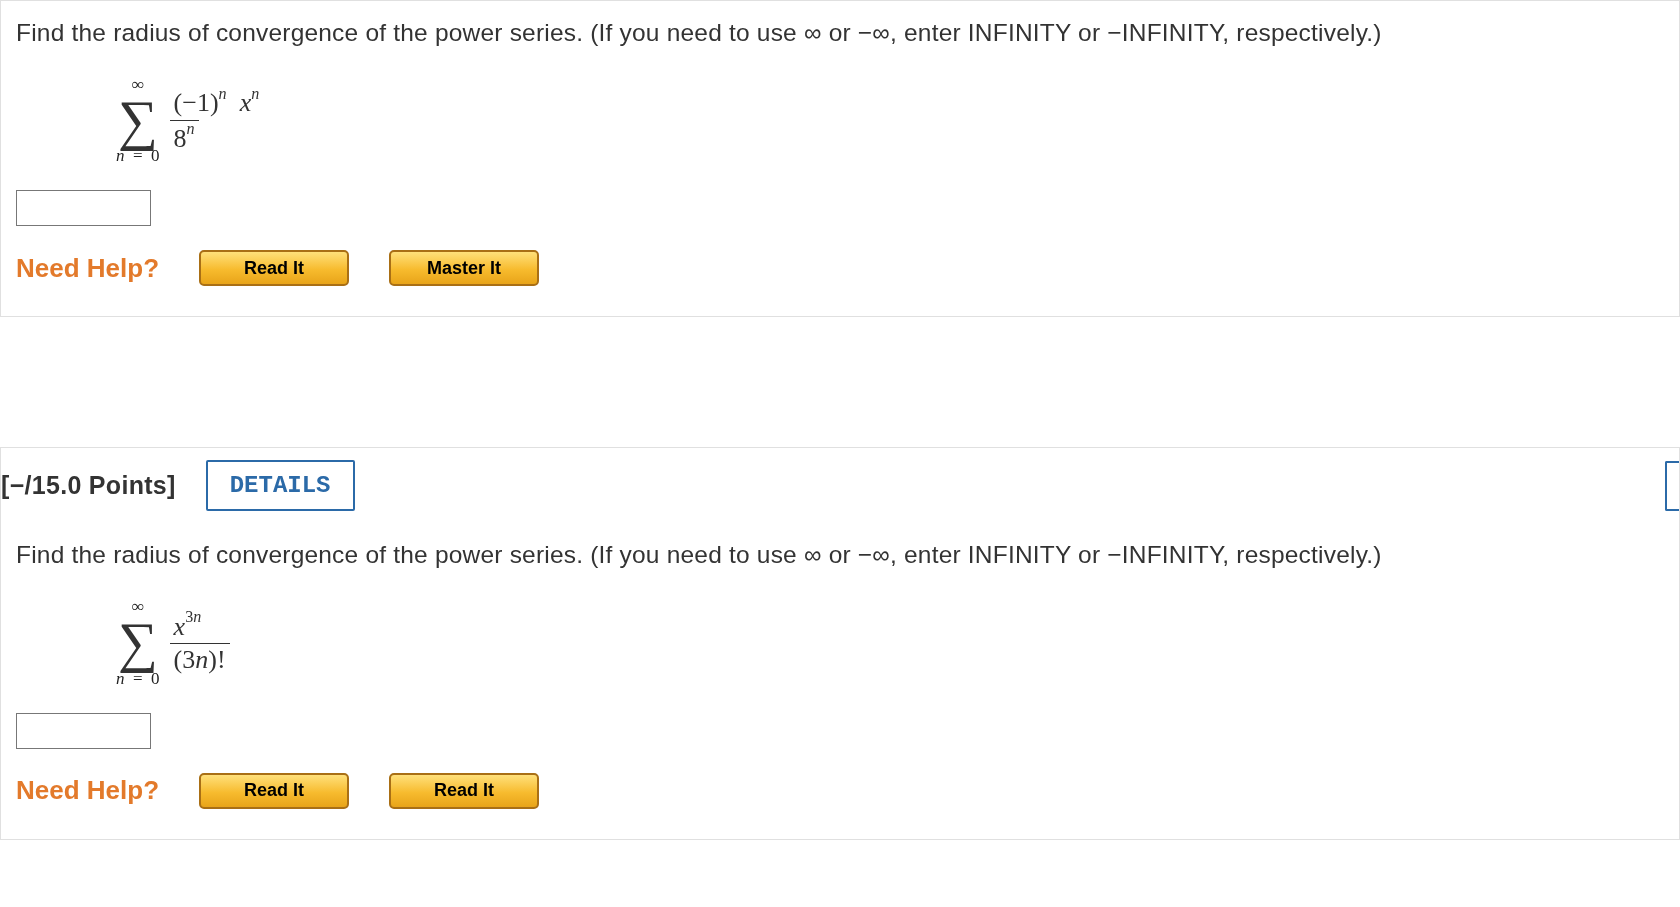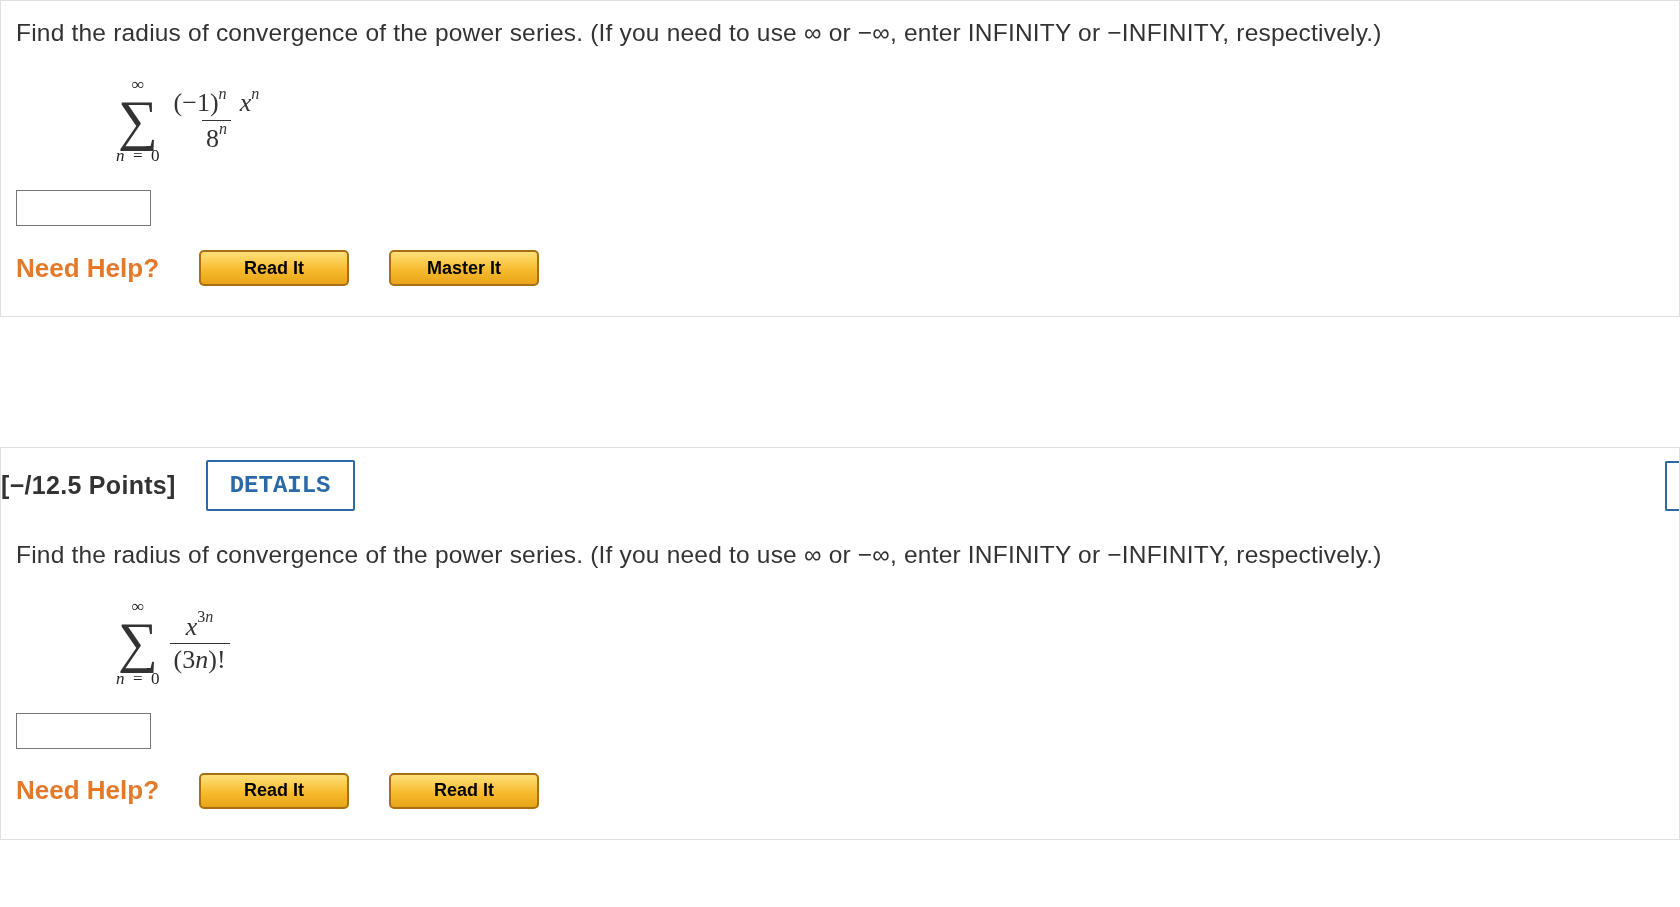--- a/index.html
+++ b/index.html
@@ -33,21 +33,21 @@
     display: flex; flex-direction: column; align-items: center;
     line-height: 1;
   }
   .sigma-col .limit {
     font-size: 17px; font-style: italic; color: #222;
     margin: 2px 0;
   }
   .sigma-col .limit .norm { font-style: normal; }
   .sigma-glyph { font-size: 56px; font-weight: 400; line-height: .9;}
   .frac {
-    display: inline-flex; flex-direction: column; align-items: center;
+    display: inline-flex; flex-direction: column; align-items: flex-start;
     margin-left: 10px; line-height: 1.1;
   }
   .frac .num { padding: 0 4px 2px 4px; }
   .frac .den {
     border-top: 1.6px solid #333;
     padding: 2px 4px 0 4px;
   }
   .mi { font-style: italic; }
   sup { font-size: .62em; position: relative; top:-.15em;}
   .answer-input {
@@ -131,21 +131,21 @@
     <div class="help-row">
       <span class="need-help">Need Help?</span>
       <button class="help-btn">Read It</button>
       <button class="help-btn">Master It</button>
     </div>
   </div>
 
   <div class="gap"></div>
 
   <div class="question-header">
-    <span class="points">[−/12.5 Points]</span>
+    <span class="points">[−/15.0 Points]</span>
     <button class="details-btn">DETAILS</button>
     <span class="right-stub"></span>
   </div>
 
   <div class="question-card">
     <p class="prompt">Find the radius of convergence of the power series. (If you need to use ∞ or −∞, enter INFINITY or −INFINITY, respectively.)</p>
 
     <div class="formula-area">
       <span class="sigma-block">
         <span class="sigma-col">

